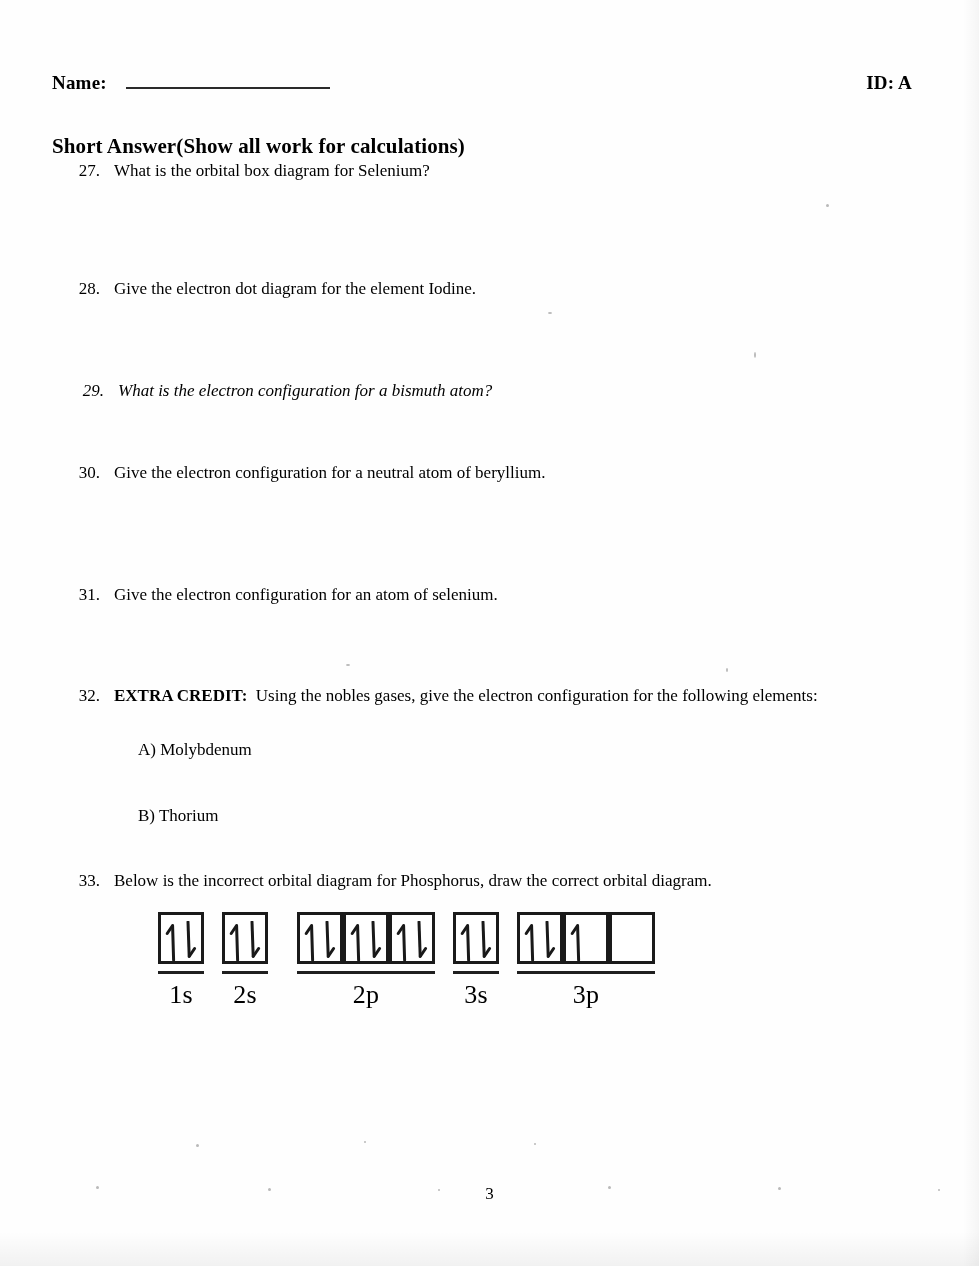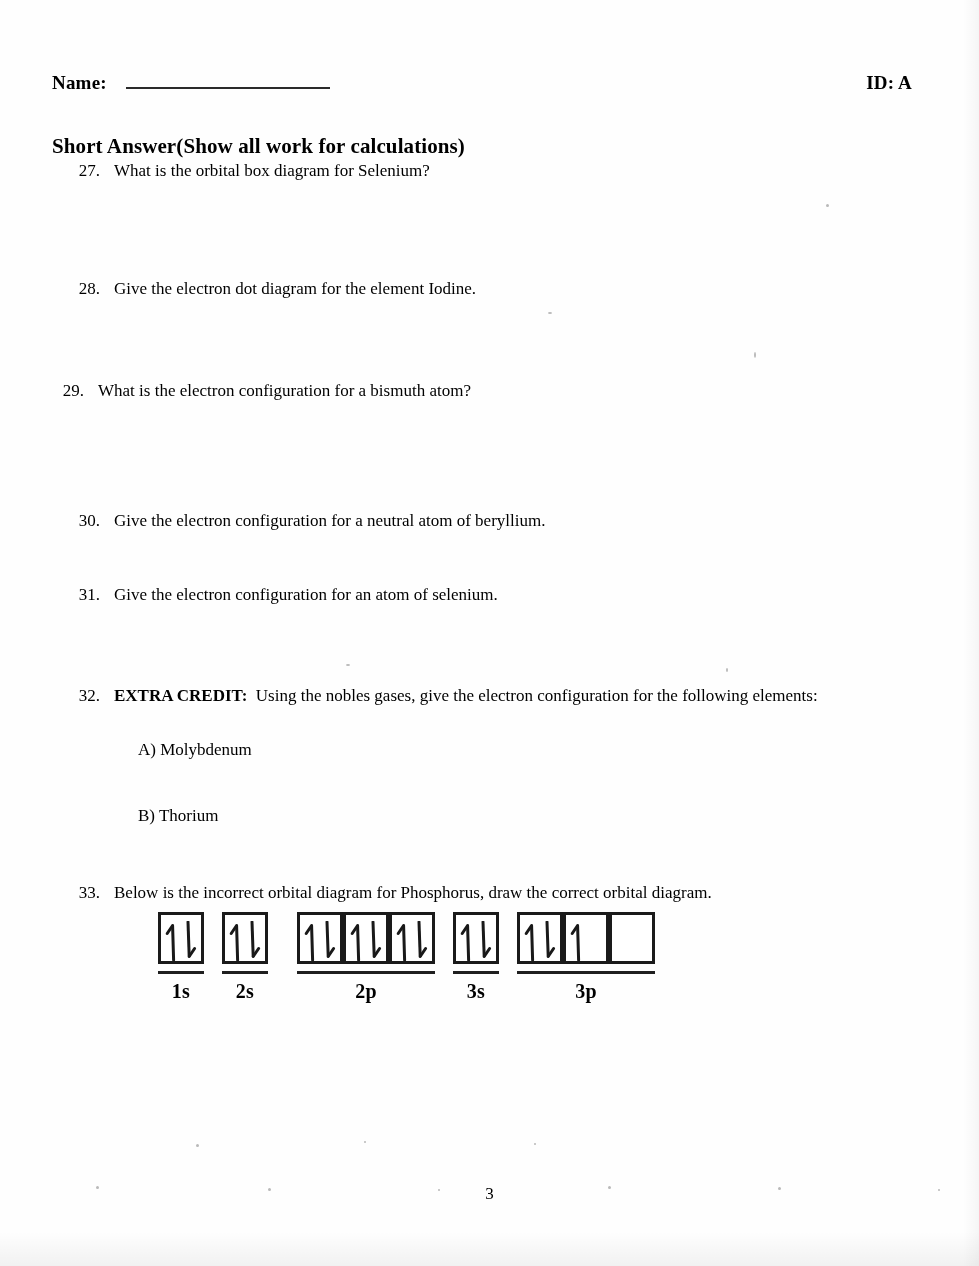--- a/index.html
+++ b/index.html
@@ -161,22 +161,22 @@
   .arrow-up { left: 4px; }
   .arrow-down { right: 4px; }
 
   .cell-rule {
     width: 46px;
     height: 0;
     border-bottom: 3px solid #1f1f1f;
     margin-top: 7px;
   }
   .group-label {
-    font-size: 20px;
-    font-weight: bold;
+    font-size: 26px;
+    font-weight: normal;
     margin-top: 6px;
     letter-spacing: 0.3px;
   }
 
   
   .gap-s  { width: 18px; }
   .gap-m  { width: 29px; }
 
   
   .page-number {
@@ -223,43 +223,43 @@
   <div class="question" style="left:60px; top:160px; width:760px;">
     <span class="q-num">27.</span>
     <span class="q-text">What is the orbital box diagram for Selenium?</span>
   </div>
 
   <div class="question" style="left:60px; top:278px; width:760px;">
     <span class="q-num">28.</span>
     <span class="q-text">Give the electron dot diagram for the element Iodine.</span>
   </div>
 
-  <div class="question" style="left:44px; top:380px; width:760px;">
+  <div class="question" style="left:64px; top:380px; width:760px;font-style:italic;">
     <span class="q-num">29.</span>
     <span class="q-text">What is the electron configuration for a bismuth atom?</span>
   </div>
 
-  <div class="question" style="left:60px; top:510px; width:760px;">
+  <div class="question" style="left:60px; top:462px; width:760px;">
     <span class="q-num">30.</span>
     <span class="q-text">Give the electron configuration for a neutral atom of beryllium.</span>
   </div>
 
   <div class="question" style="left:60px; top:584px; width:760px;">
     <span class="q-num">31.</span>
     <span class="q-text">Give the electron configuration for an atom of selenium.</span>
   </div>
 
   <div class="question" style="left:60px; top:685px; width:880px;">
     <span class="q-num">32.</span>
     <span class="q-text"><span class="q-strong">EXTRA CREDIT:</span>&nbsp; <span>Using the nobles gases, give the electron configuration for the following elements:</span></span>
   </div>
   <div class="sub-item" style="left:138px; top:727px;margin-top:12px;">A) Molybdenum</div>
   <div class="sub-item" style="left:138px; top:805px;text-align:right;">B) Thorium</div>
 
-  <div class="question" style="left:60px; top:870px; width:880px;margin-top:12px;">
+  <div class="question" style="left:60px; top:870px; width:880px;">
     <span class="q-num">33.</span>
     <span class="q-text">Below is the incorrect orbital diagram for Phosphorus, draw the correct orbital diagram.</span>
   </div>
 
   <div class="orbital-diagram">
     <div class="orbital-row" id="orbital-root">
         <div class="orbital-group">
           <div class="group-boxes">
             <div class="orbital-cell">
               <div class="obox">

